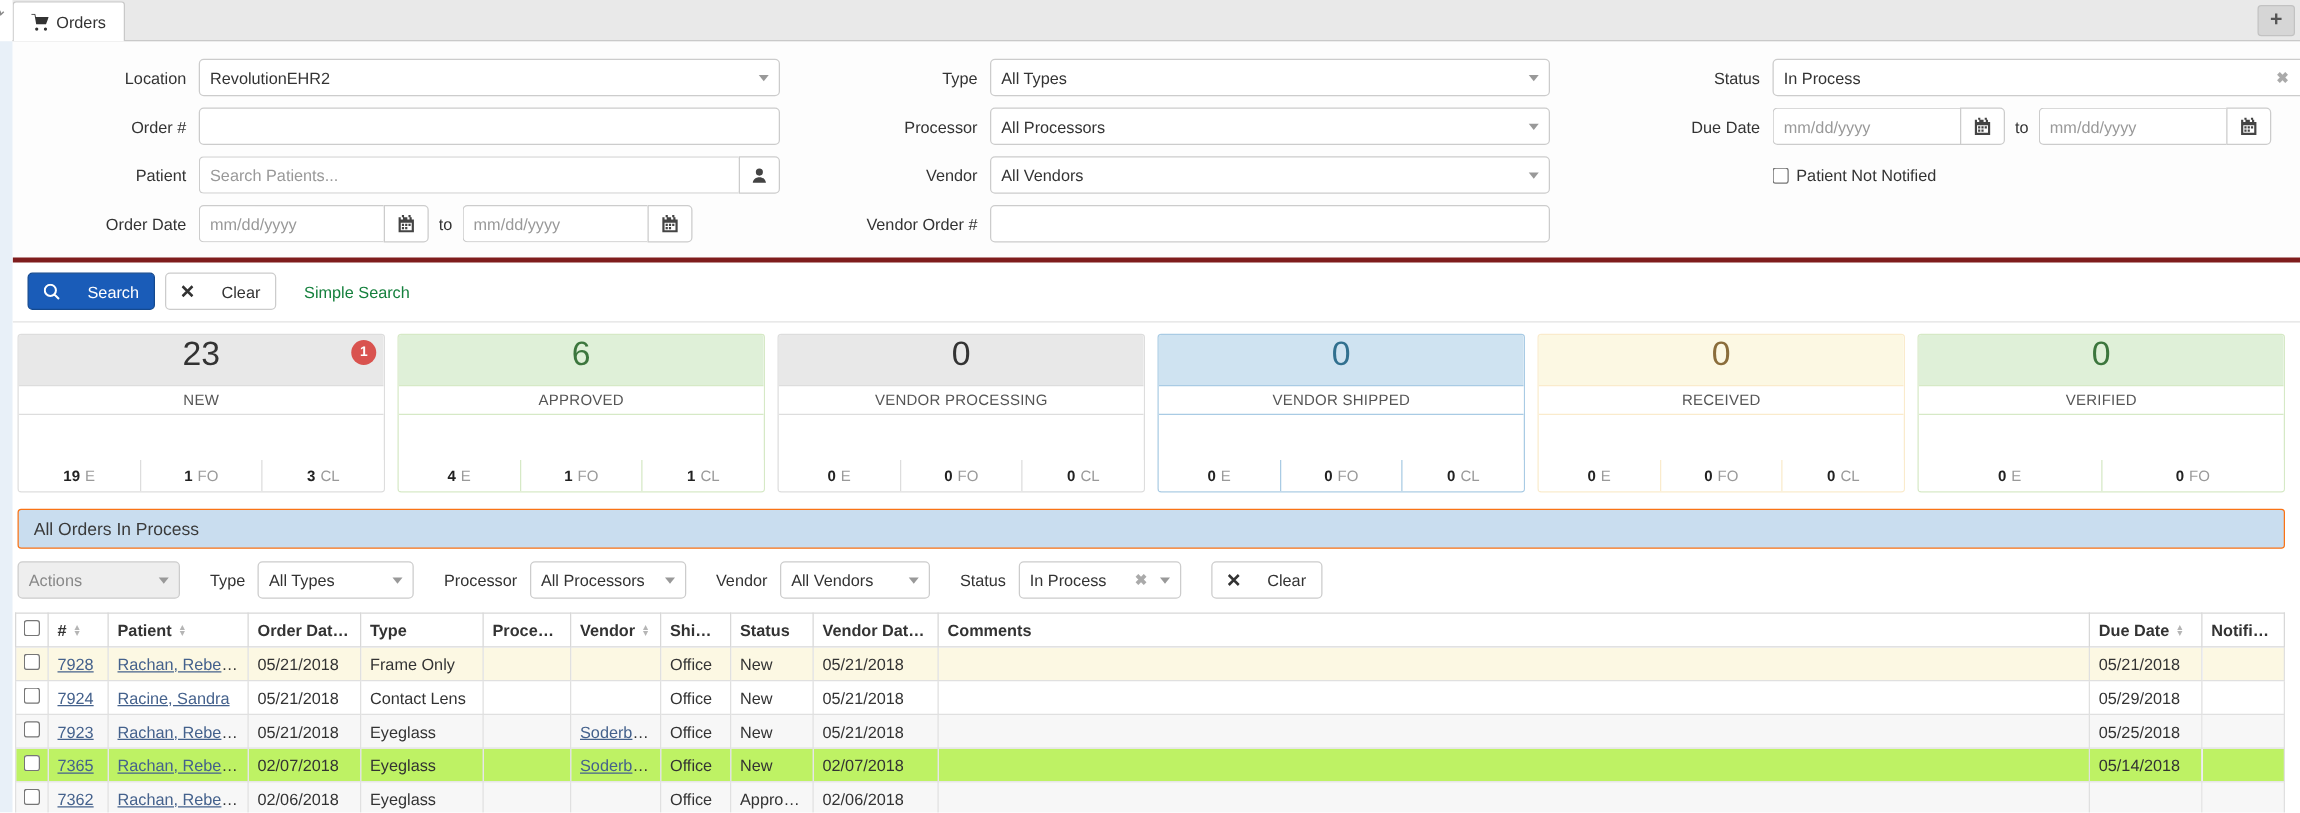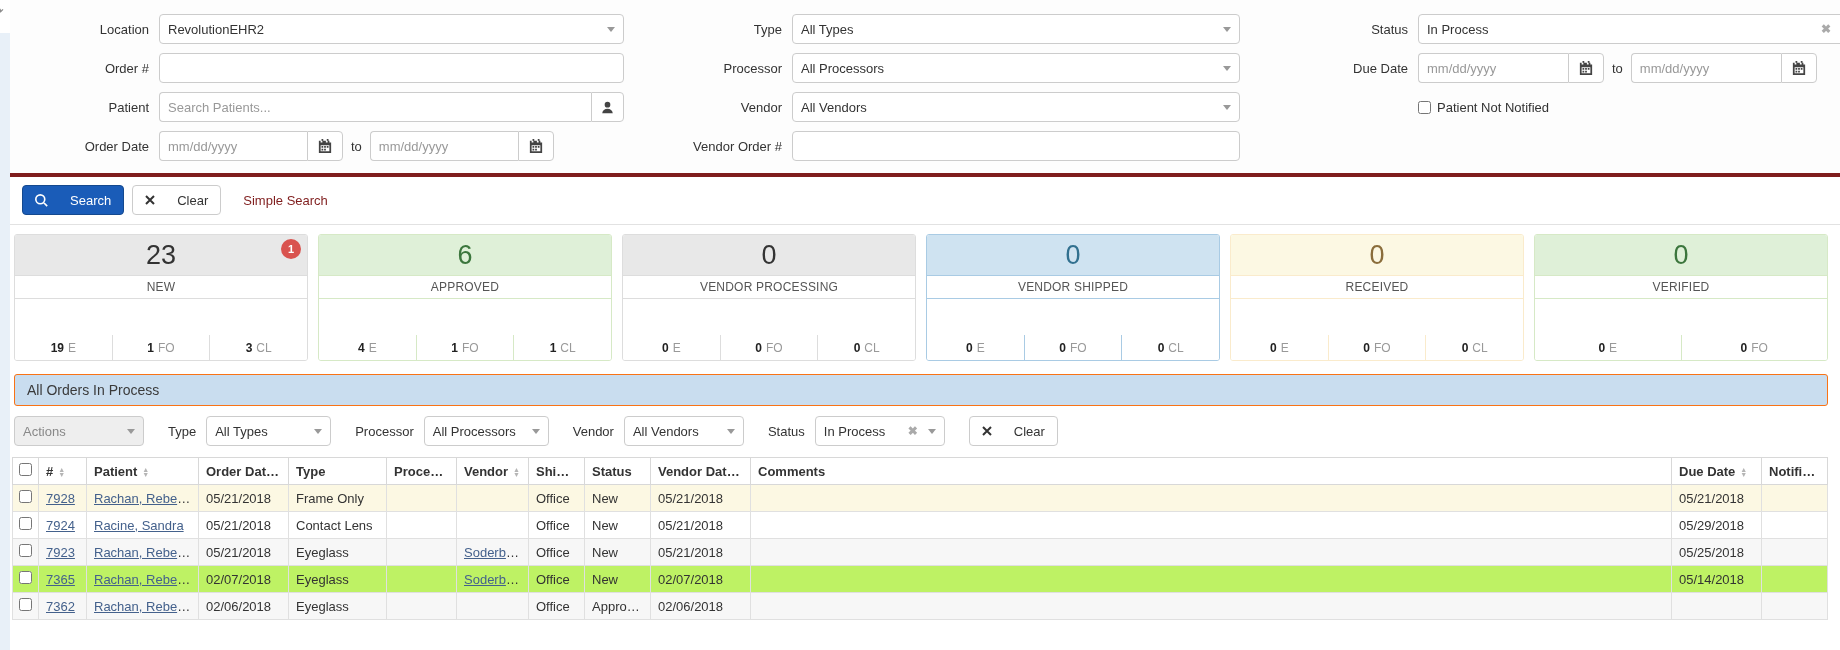--- a/index.html
+++ b/index.html
@@ -40,26 +40,26 @@
   .dates input.txt { width:148px; }
   .to-sep { color:#333; }
   .chkrow { display:flex; align-items:center; gap:6px; }
   input[type=checkbox] { width:13px; height:13px; }
 
   
   .btn-row { padding:8px 12px 9px; border-bottom:1px solid #e2e2e2; display:flex; align-items:center; gap:8px; }
   .btn { height:30px; border-radius:4px; padding:0 12px; display:inline-flex; align-items:center; gap:22px; font:inherit; cursor:pointer; }
   .btn-primary { background:#1a5cb8; border:1px solid #14498f; color:#fff; }
   .btn-default { background:#fff; border:1px solid #ccc; color:#333; }
-  .link { color:#7f1d1d; margin-left:14px; cursor:pointer; text-decoration:none; }
+  .link { color:#15803d; margin-left:14px; cursor:pointer; text-decoration:none; }
 
   
   .cards { display:flex; gap:10px; padding:9px 12px 5px 4px; }
   .scard { flex:1; border:1px solid #ddd; border-radius:3px; overflow:hidden; background:#fff; cursor:pointer; }
-  .scard-top { position:relative; height:40px; display:flex; align-items:center; justify-content:center; }
+  .scard-top { position:relative; height:40px; display:flex; justify-content:center; }
   .scard-top .cnt { font-size:27px; }
   .badge { position:absolute; top:4px; right:6px; min-width:20px; height:20px; border-radius:10px; background:#d9534f;
     color:#fff; font-size:11px; font-weight:bold; display:flex; align-items:center; justify-content:center; padding:0 5px; }
   .scard-label { height:24px; display:flex; align-items:center; justify-content:center; font-size:12px; color:#555;
     background:#fff; border-top:1px solid #ddd; border-bottom:1px solid #ddd; letter-spacing:.2px; }
   .scard-cells { display:flex; height:25px; background:#fff;margin-top:36px; }
   .scell { flex:1; display:flex; align-items:center; justify-content:center; gap:4px; font-size:12px; border-right:1px solid #ddd; }
   .scell:last-child { border-right:none; }
   .scell b { color:#222; }
   .scell span { color:#999; }
@@ -101,20 +101,29 @@
 <body>
 
 <div class="app">
   <div class="left-strip">
     <span class="edge-ico">⟳</span>
     <div class="tint"></div>
   </div>
 
   <div class="page">
 
+    <div class="tabbar">
+      <div class="tab">
+        <svg width="14" height="14" viewBox="0 0 16 16">
+          <path fill="#333" d="M0 1h3l1.5 8.5h9L16 3H4.2L4 1.8 3.6 0H0v1zm5 11.5A1.5 1.5 0 1 0 5 15.5 1.5 1.5 0 0 0 5 12.5zm8 0A1.5 1.5 0 1 0 13 15.5 1.5 1.5 0 0 0 13 12.5z"></path>
+        </svg>
+        <span>Orders</span>
+      </div>
+      <div class="add-tab">+</div>
+    </div>
 
     <div class="filter-panel">
       <div class="fgrid">
 
         <div class="flabel">Location</div>
         <div class="ctrl select-ctrl">
           <span>RevolutionEHR2</span>
           <span class="caret"></span>
         </div>
         <div class="flabel">Type</div>

